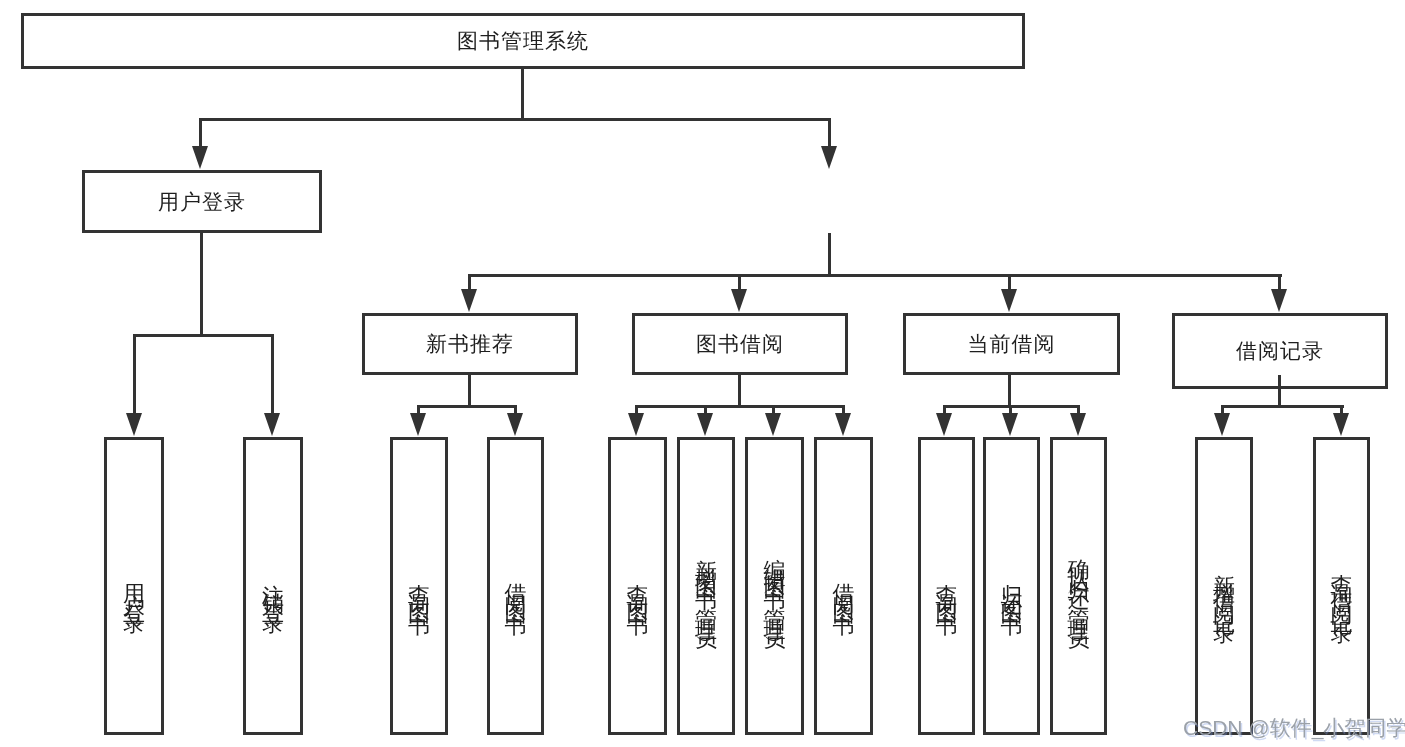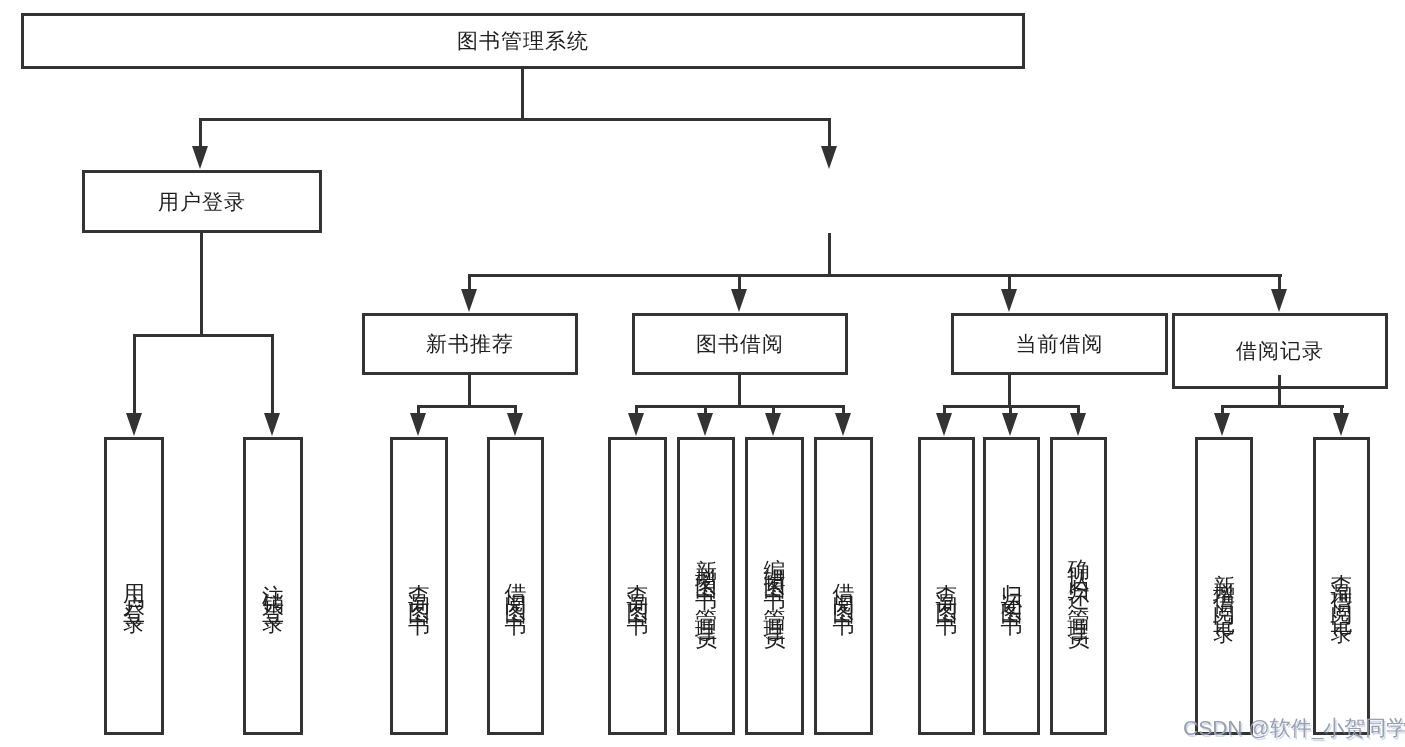--- a/index.html
+++ b/index.html
@@ -73,21 +73,21 @@
   <div class="ar" style="left:1001px;top:289px;"></div>
   <div class="vl" style="left:1278px;top:274px;width:3px;height:17px;"></div>
   <div class="ar" style="left:1271px;top:289px;"></div>
 
   <div class="box hlabel" style="left:362px;top:313px;width:216px;height:62px;">
     <span>新书推荐</span>
   </div>
   <div class="box hlabel" style="left:632px;top:313px;width:216px;height:62px;">
     <span>图书借阅</span>
   </div>
-  <div class="box hlabel" style="left:903px;top:313px;width:217px;height:62px;margin-left:48px;">
+  <div class="box hlabel" style="left:903px;top:313px;width:217px;height:62px;">
     <span>当前借阅</span>
   </div>
   <div class="box hlabel" style="left:1172px;top:313px;width:216px;height:76px;">
     <span>借阅记录</span>
   </div>
 
   <div class="vl" style="left:468px;top:375px;width:3px;height:33px;"></div>
   <div class="hl" style="left:417px;top:405px;width:100px;height:3px;"></div>
   <div class="vl" style="left:417px;top:405px;width:3px;height:10px;"></div>
   <div class="ar" style="left:410px;top:413px;"></div>

